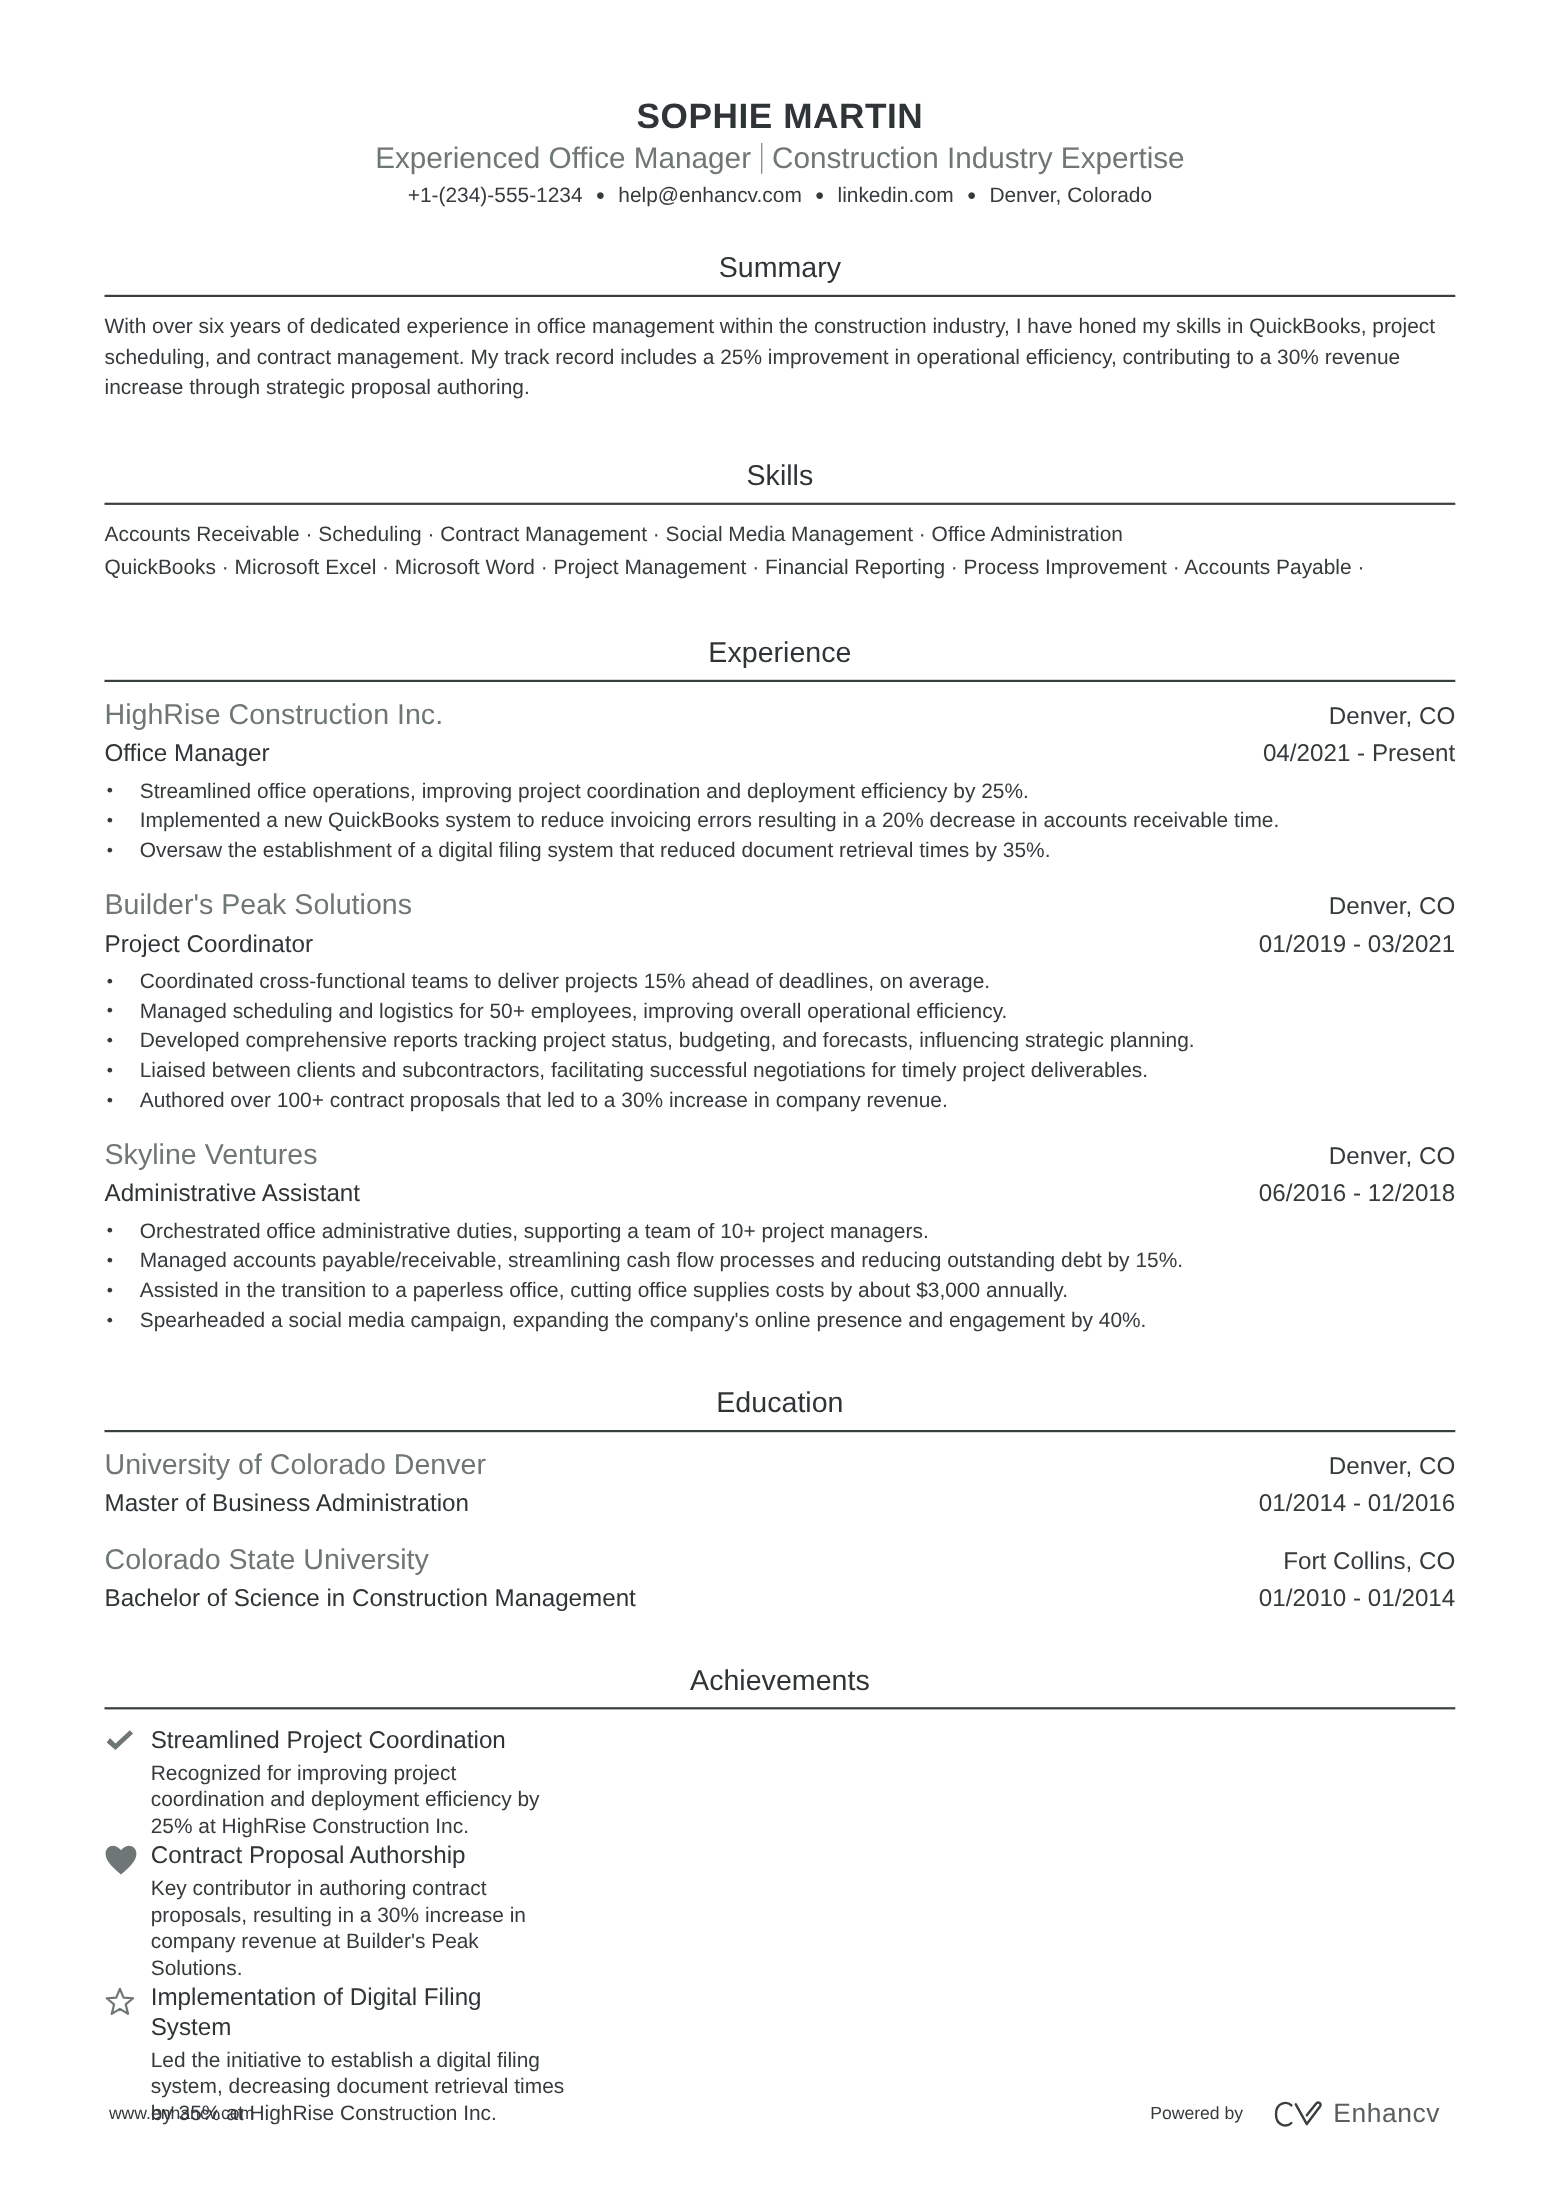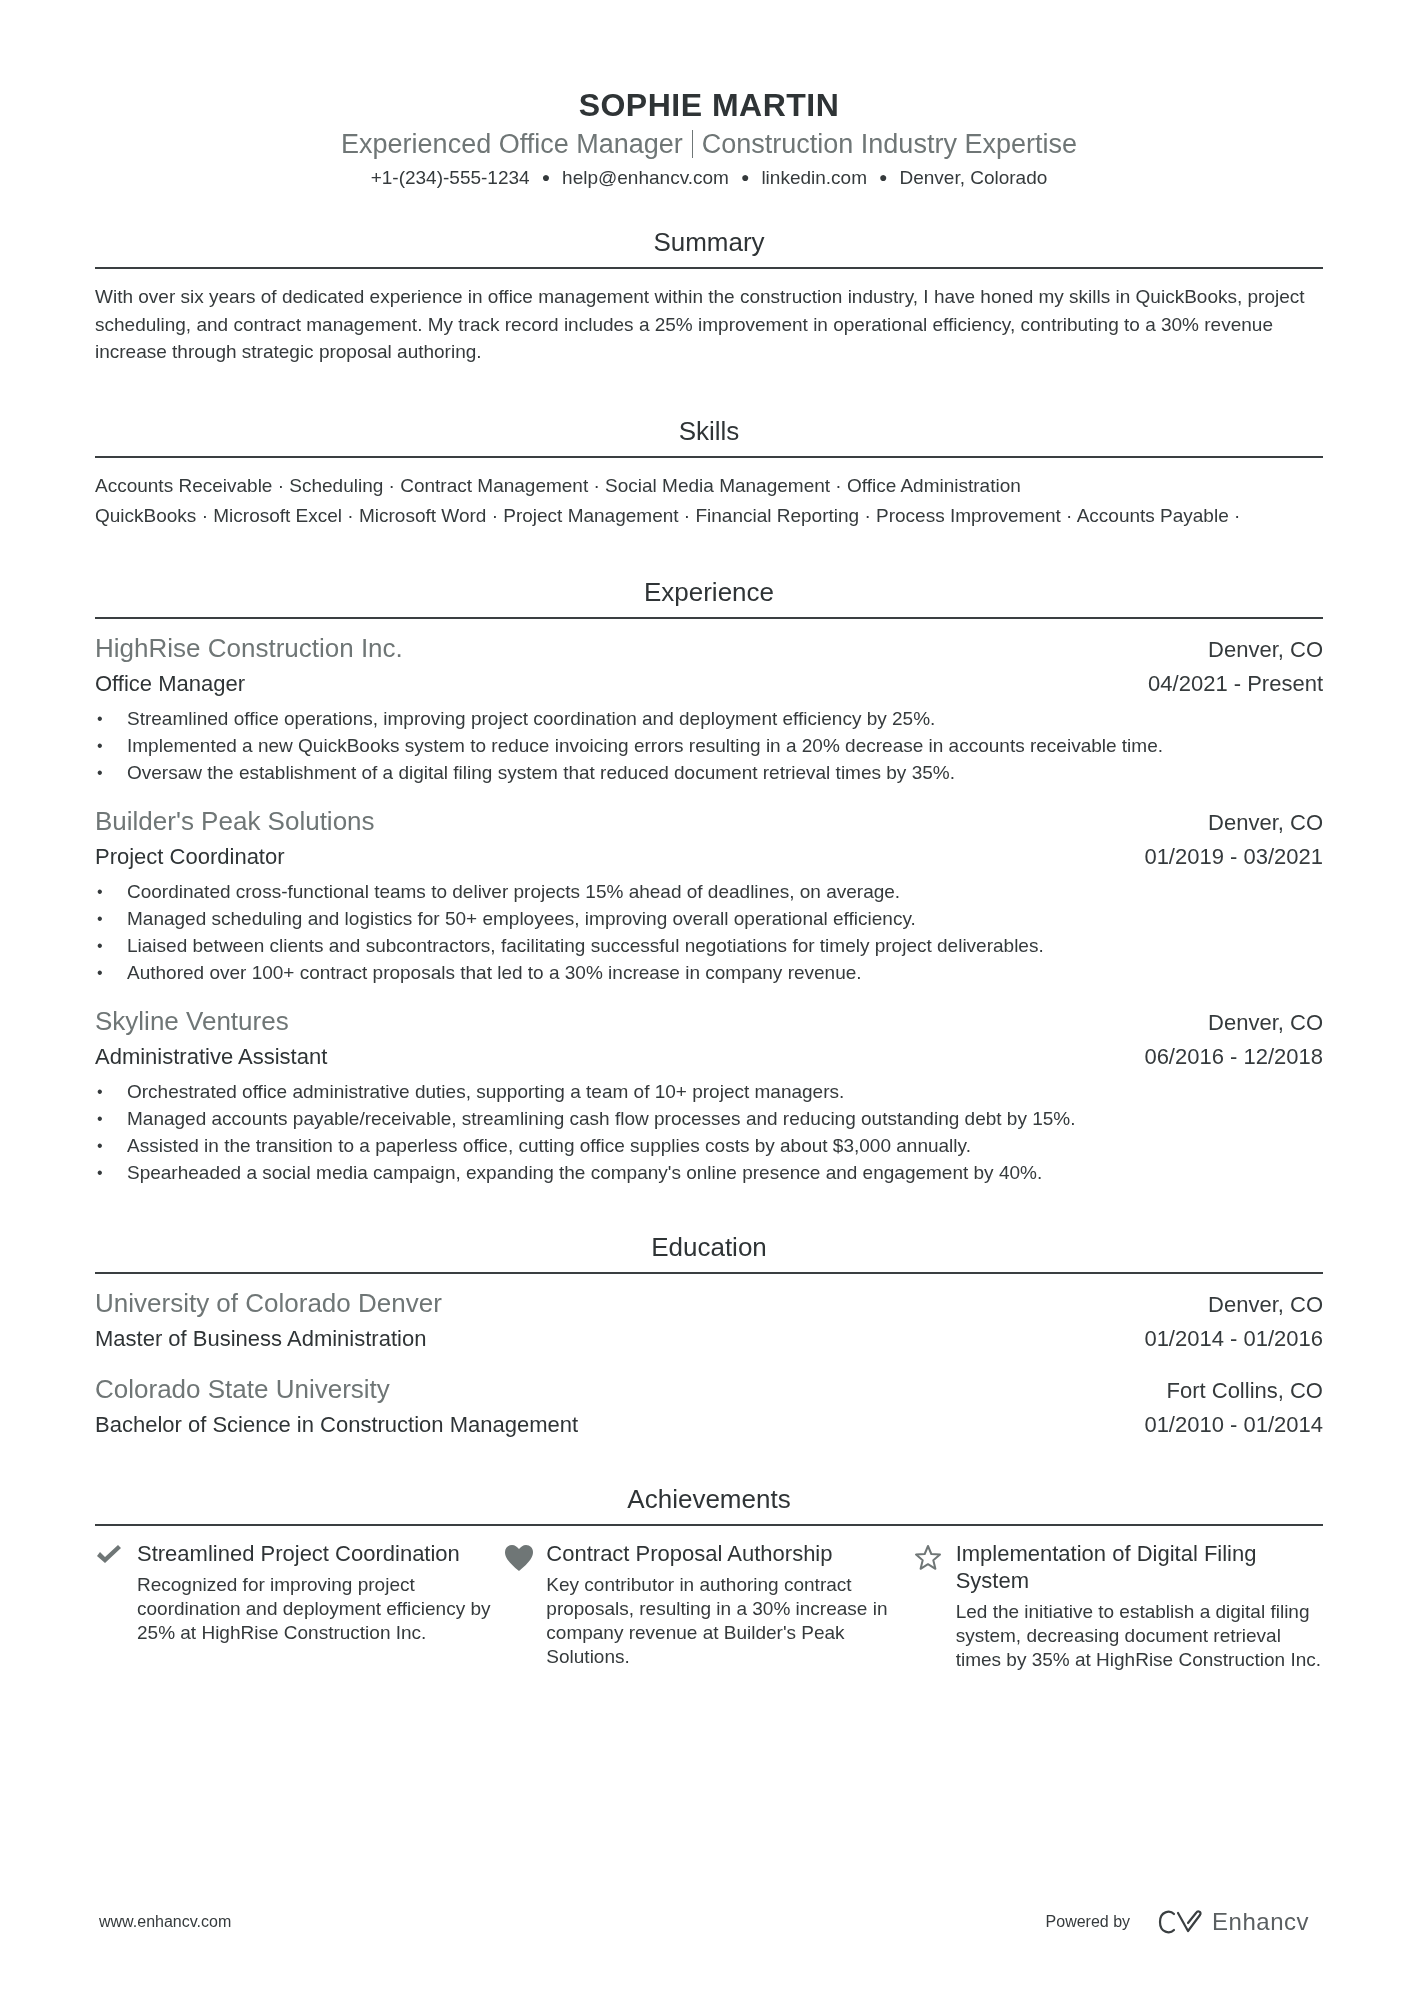--- a/index.html
+++ b/index.html
@@ -17,21 +17,21 @@
   .skills{font-size:19px;line-height:30px;color:#353a3c;margin-top:13px;}
   .job{margin-top:12px;}
   .row{display:flex;justify-content:space-between;align-items:baseline;}
   .company{font-size:26px;color:#6f7676;line-height:34px;}
   .loc{font-size:22px;color:#353a3c;line-height:34px;}
   .role{font-size:22px;color:#2f3436;line-height:34px;}
   .dates{font-size:22px;color:#353a3c;line-height:34px;}
   ul.bullets{list-style:none;margin:4px 0 0 0;padding:0;}
   ul.bullets li{font-size:19px;line-height:27px;color:#353a3c;padding-left:32px;position:relative;}
   ul.bullets li::before{content:"•";position:absolute;left:2px;top:0;font-size:16px;}
-  .ach{display:flex;margin-top:14px;}
+  .ach{display:flex;margin-top:14px;flex-direction:column;}
   .ach-item{width:422px;display:flex;}
   .ach-icon{width:42px;flex:none;padding-top:4px;}
   .ach-title{font-size:22px;line-height:27px;color:#2f3436;}
   .ach-desc{font-size:19px;line-height:24px;color:#353a3c;margin-top:6px;}
   .footer{position:absolute;top:1908px;left:99px;width:1210px;display:flex;justify-content:space-between;align-items:center;}
   .footer .url{font-size:16px;color:#353a3c;}
   .powered{display:flex;align-items:center;font-size:16px;color:#353a3c;}
   .brand{font-size:24px;color:#5a5f61;margin-left:8px;letter-spacing:0.5px;}
 </style>
 </head>
@@ -89,20 +89,21 @@
           <span class="company">Builder's Peak Solutions</span>
           <span class="loc">Denver, CO</span>
         </div>
       <div class="row">
           <span class="role">Project Coordinator</span>
           <span class="dates">01/2019 - 03/2021</span>
         </div>
       <ul class="bullets">
         <li>Coordinated cross-functional teams to deliver projects 15% ahead of deadlines, on average.</li>
         <li>Managed scheduling and logistics for 50+ employees, improving overall operational efficiency.</li>
+        <li>Developed comprehensive reports tracking project status, budgeting, and forecasts, influencing strategic planning.</li>
         <li>Liaised between clients and subcontractors, facilitating successful negotiations for timely project deliverables.</li>
         <li>Authored over 100+ contract proposals that led to a 30% increase in company revenue.</li>
       </ul>
     </div>
 
     <div class="job" style="margin-top:18px;">
       <div class="row">
           <span class="company">Skyline Ventures</span>
           <span class="loc">Denver, CO</span>
         </div>

